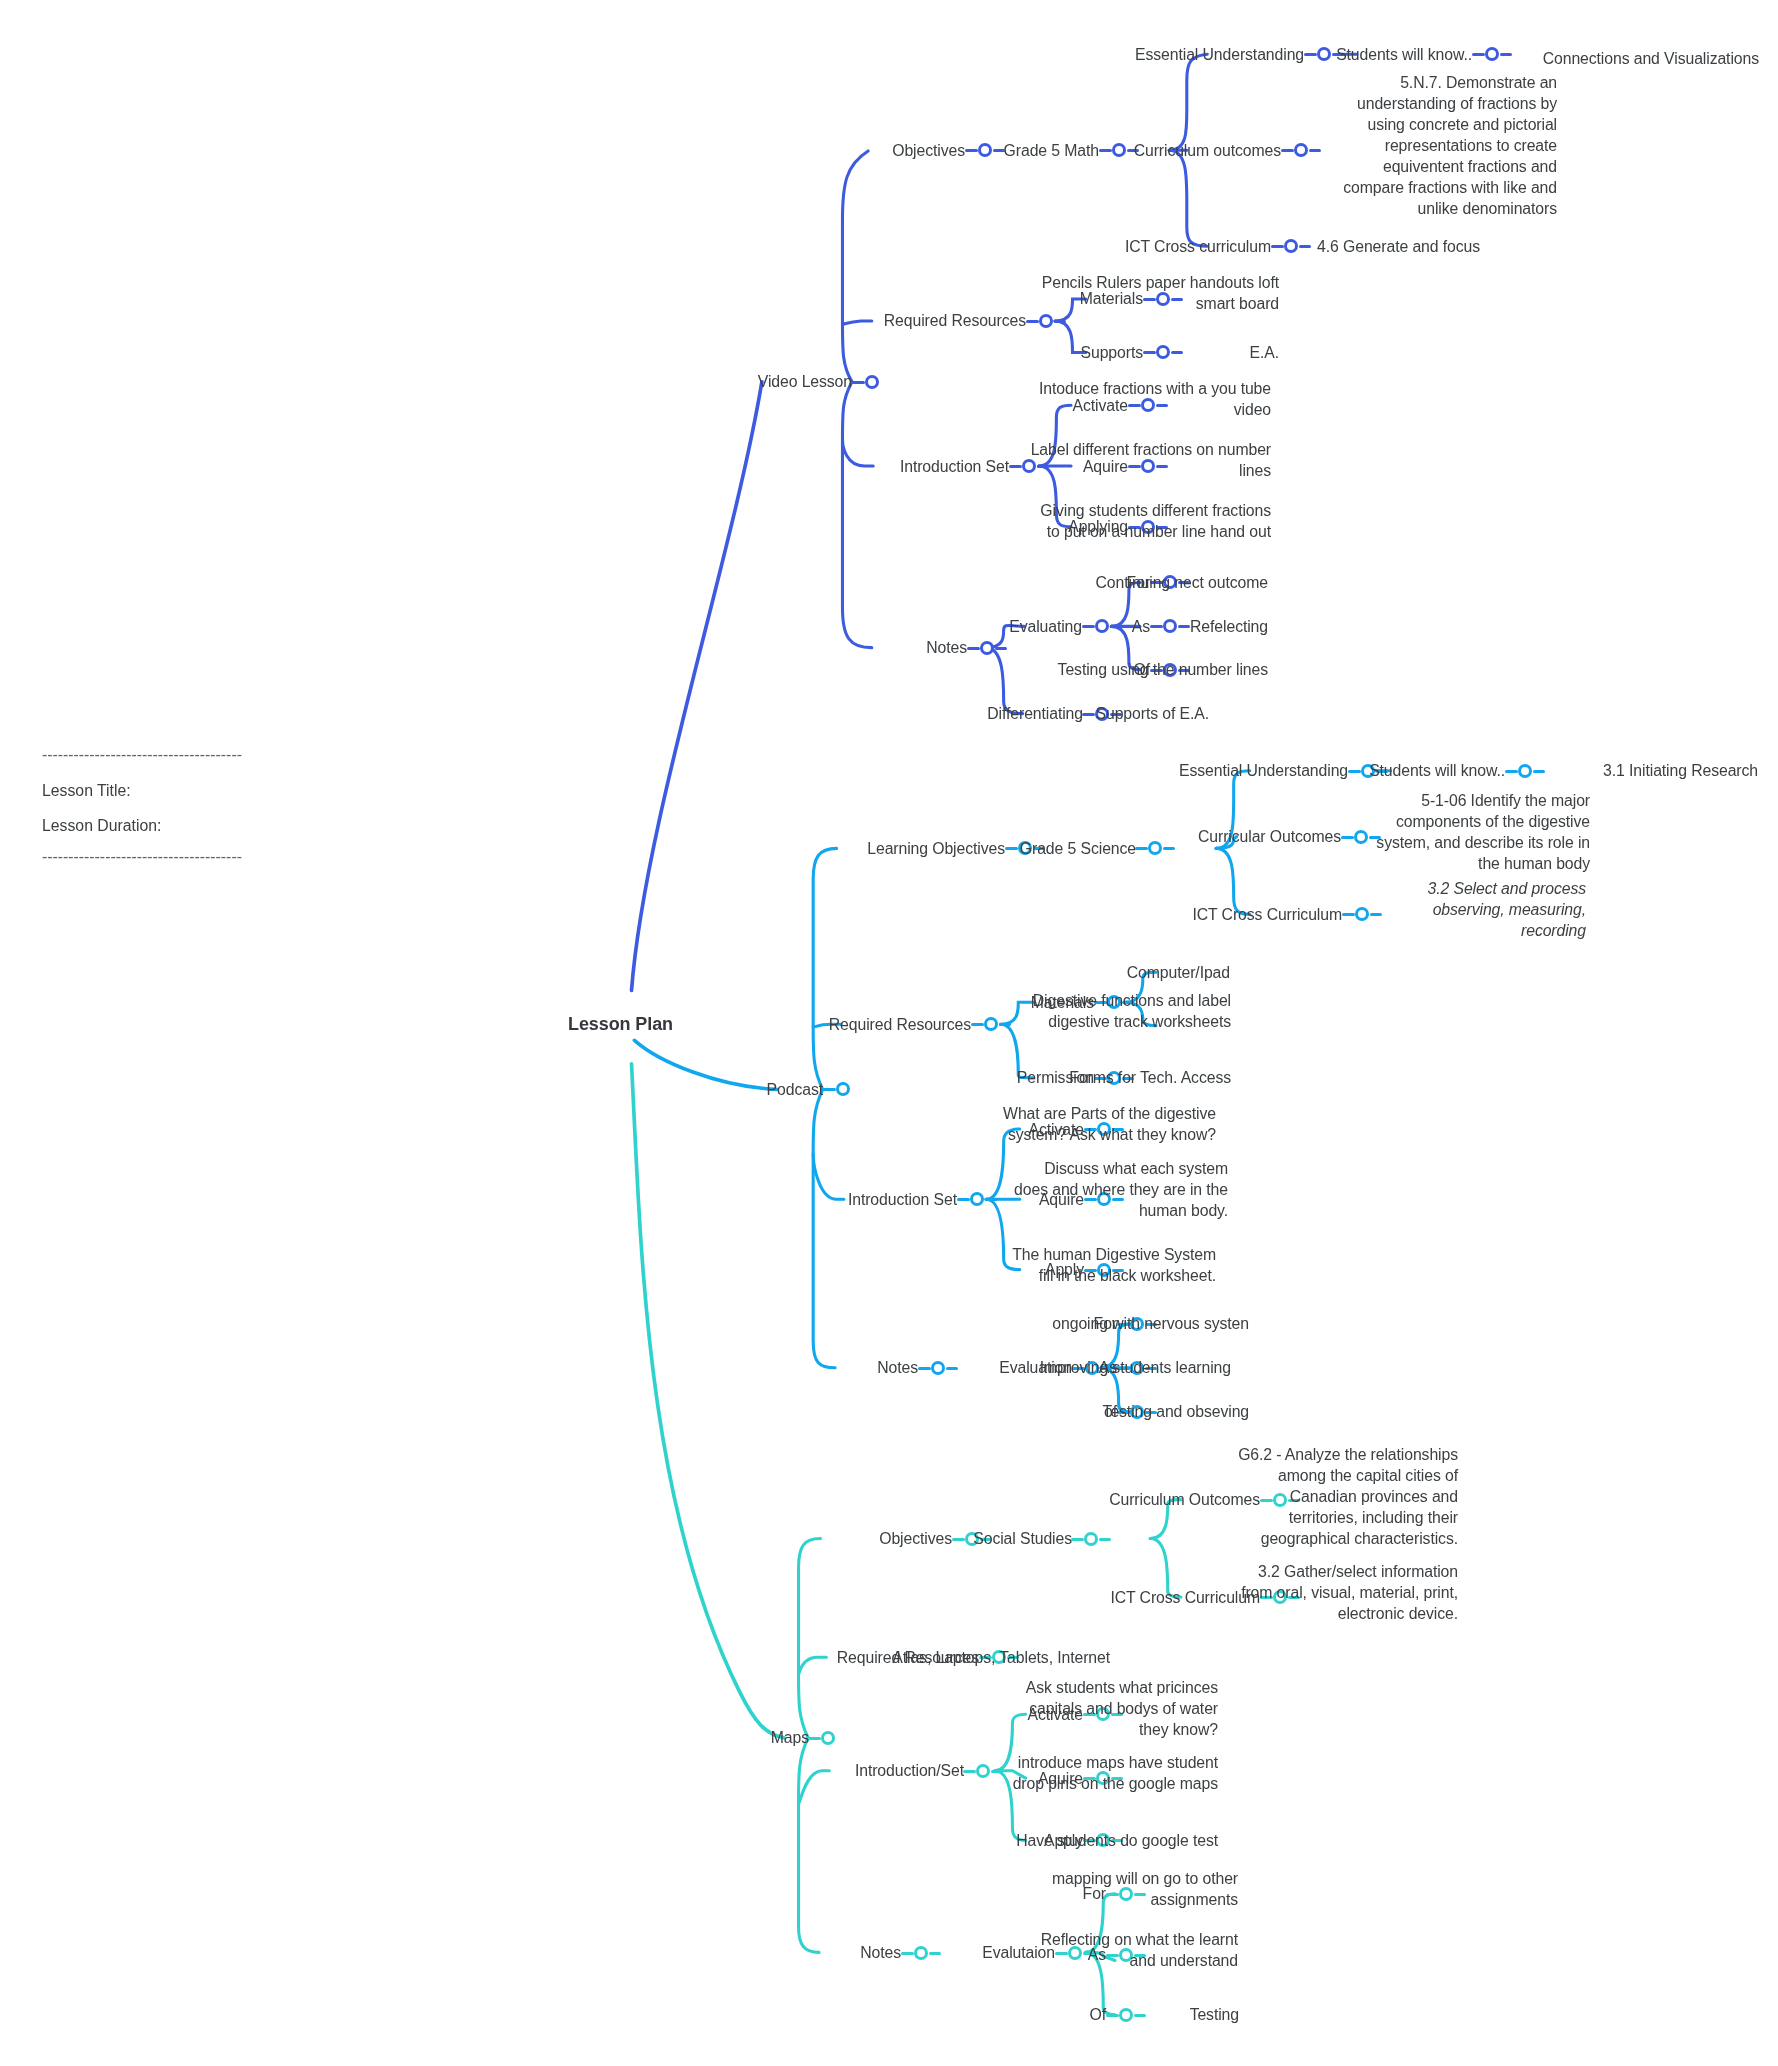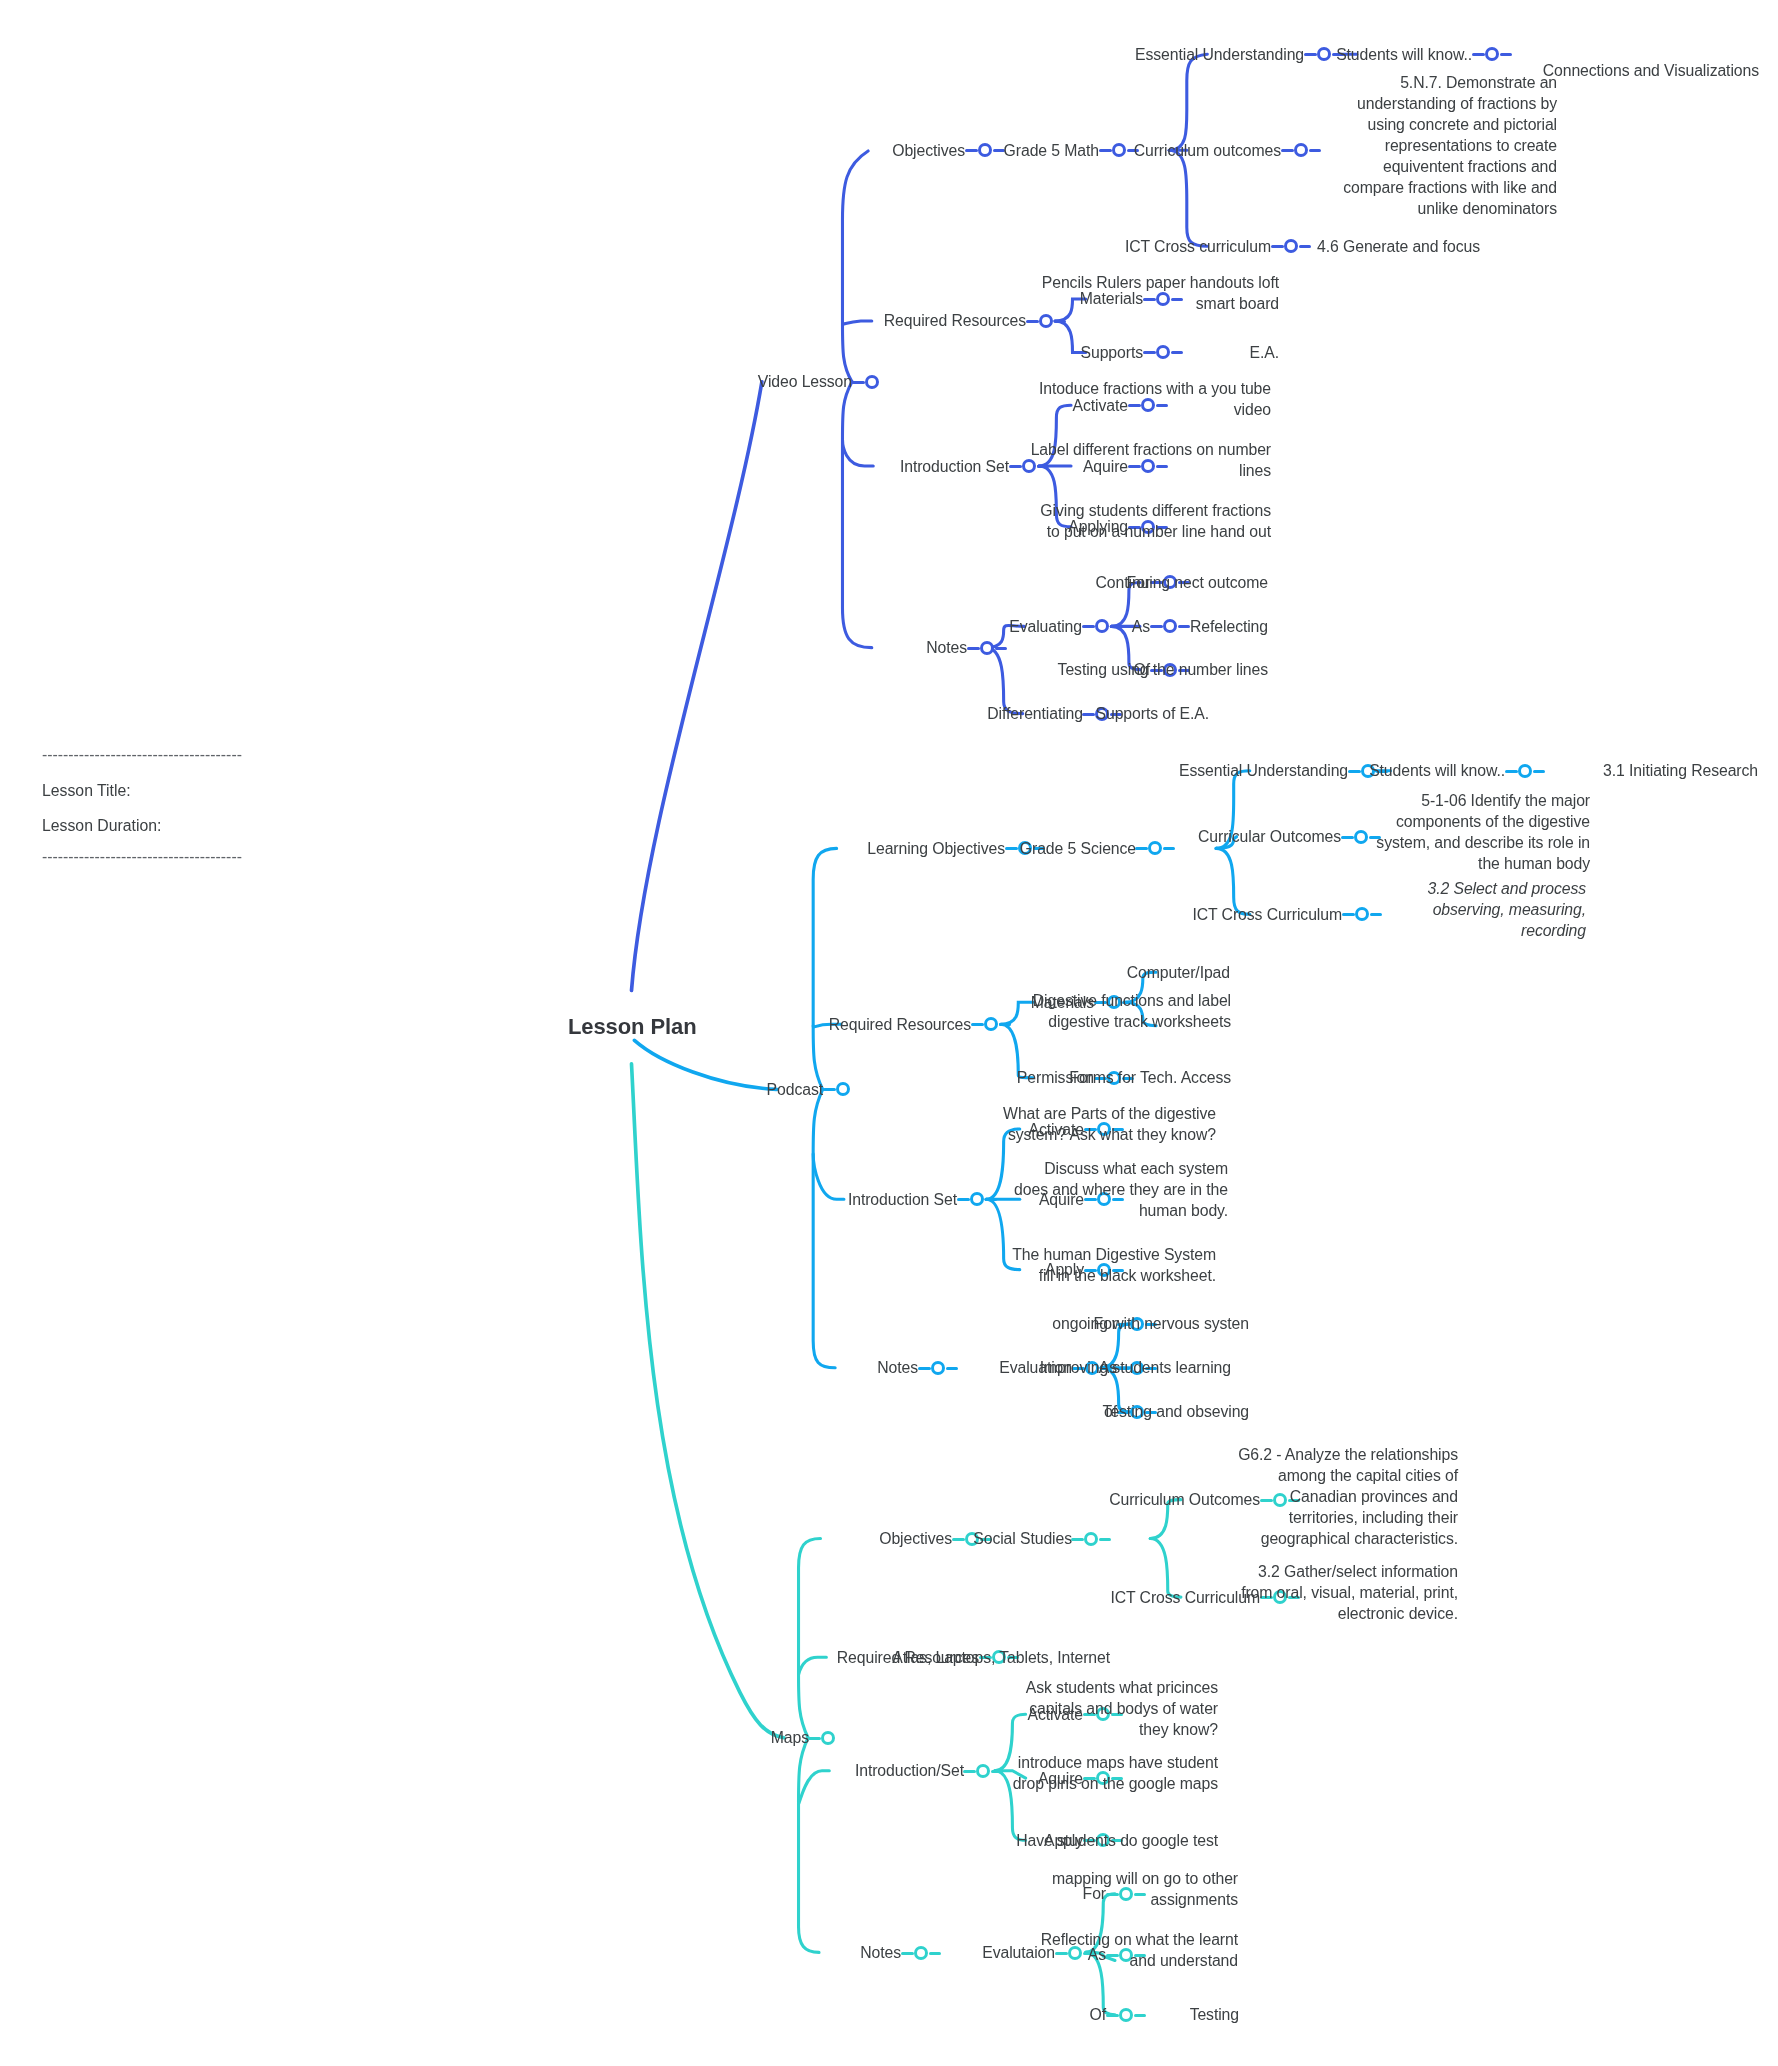--- a/index.html
+++ b/index.html
@@ -32,21 +32,21 @@
     font-size: 15.8px;
     line-height: 1.33;
     color: #3c4043;
     white-space: pre-line;
     letter-spacing: -0.1px;
   }
   .lbl.l { text-align: left; }
   
   .root-title {
     position: absolute;
-    font-size: 22px;
+    font-size: 18px;
     font-weight: bold;
     color: #35383d;
     letter-spacing: -0.1px;
     white-space: nowrap;
   }
   
   .dot {
     position: absolute;
     width: 40px;
     height: 16px;
@@ -223,21 +223,21 @@
         <span class="bar lft" style="background: rgb(61, 91, 224);"></span>
         <span class="ring" style="border-color: rgb(61, 91, 224);"></span>
         <span class="bar rgt" style="background: rgb(61, 91, 224);"></span>
       </div>
       <div class="lbl l" style="width: 212px; left: 1260px; text-align: right; top: 44px;">Students will know..</div>
       <div class="dot" style="left: 1492px; top: 54px;">
         <span class="bar lft" style="background: rgb(61, 91, 224);"></span>
         <span class="ring" style="border-color: rgb(61, 91, 224);"></span>
         <span class="bar rgt" style="background: rgb(61, 91, 224);"></span>
       </div>
-      <div class="lbl l" style="width: 308px; left: 1451px; text-align: right; top: 60px;">Connections and Visualizations</div>
+      <div class="lbl l" style="width: 308px; left: 1451px; text-align: right; top: 48px;">Connections and Visualizations</div>
       <div class="lbl l" style="width: 227px; left: 1054px; text-align: right; top: 140px;">Curriculum outcomes</div>
       <div class="dot" style="left: 1301px; top: 150px;">
         <span class="bar lft" style="background: rgb(61, 91, 224);"></span>
         <span class="ring" style="border-color: rgb(61, 91, 224);"></span>
         <span class="bar rgt" style="background: rgb(61, 91, 224);"></span>
       </div>
       <div class="lbl l" style="width: 227px; left: 1330px; text-align: right; top: 72px;">5.N.7. Demonstrate an understanding of fractions by using concrete and pictorial representations to create equiventent fractions and compare fractions with like and unlike denominators</div>
       <div class="lbl l" style="width: 220px; left: 1051px; text-align: right; top: 236px;">ICT Cross curriculum</div>
       <div class="dot" style="left: 1291px; top: 246px;">
         <span class="bar lft" style="background: rgb(61, 91, 224);"></span>

